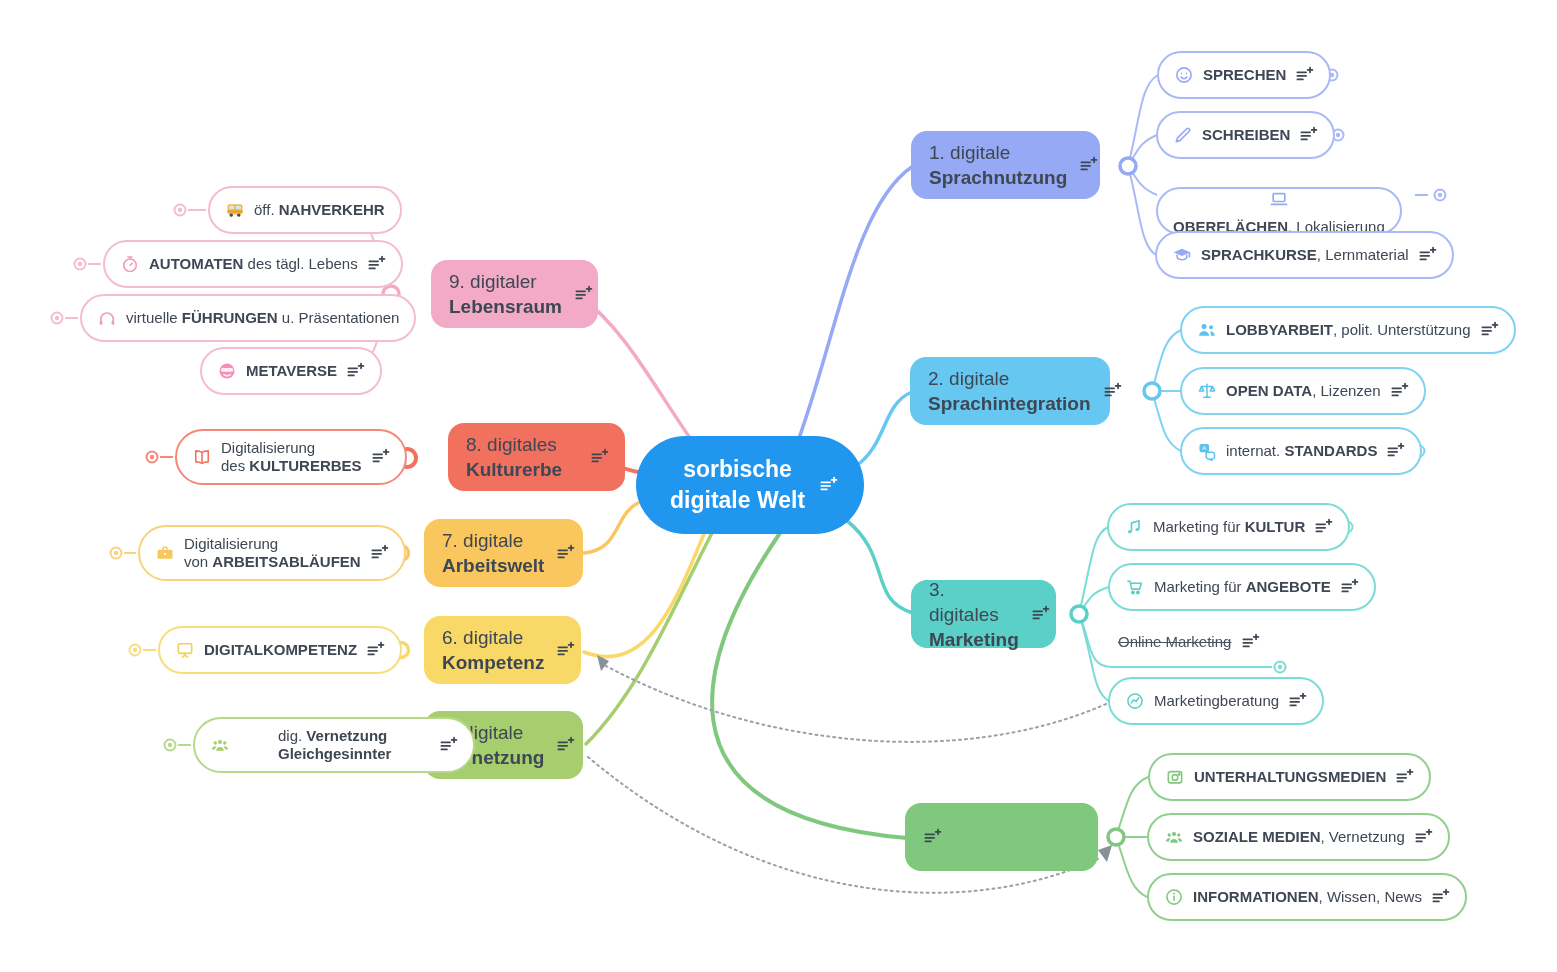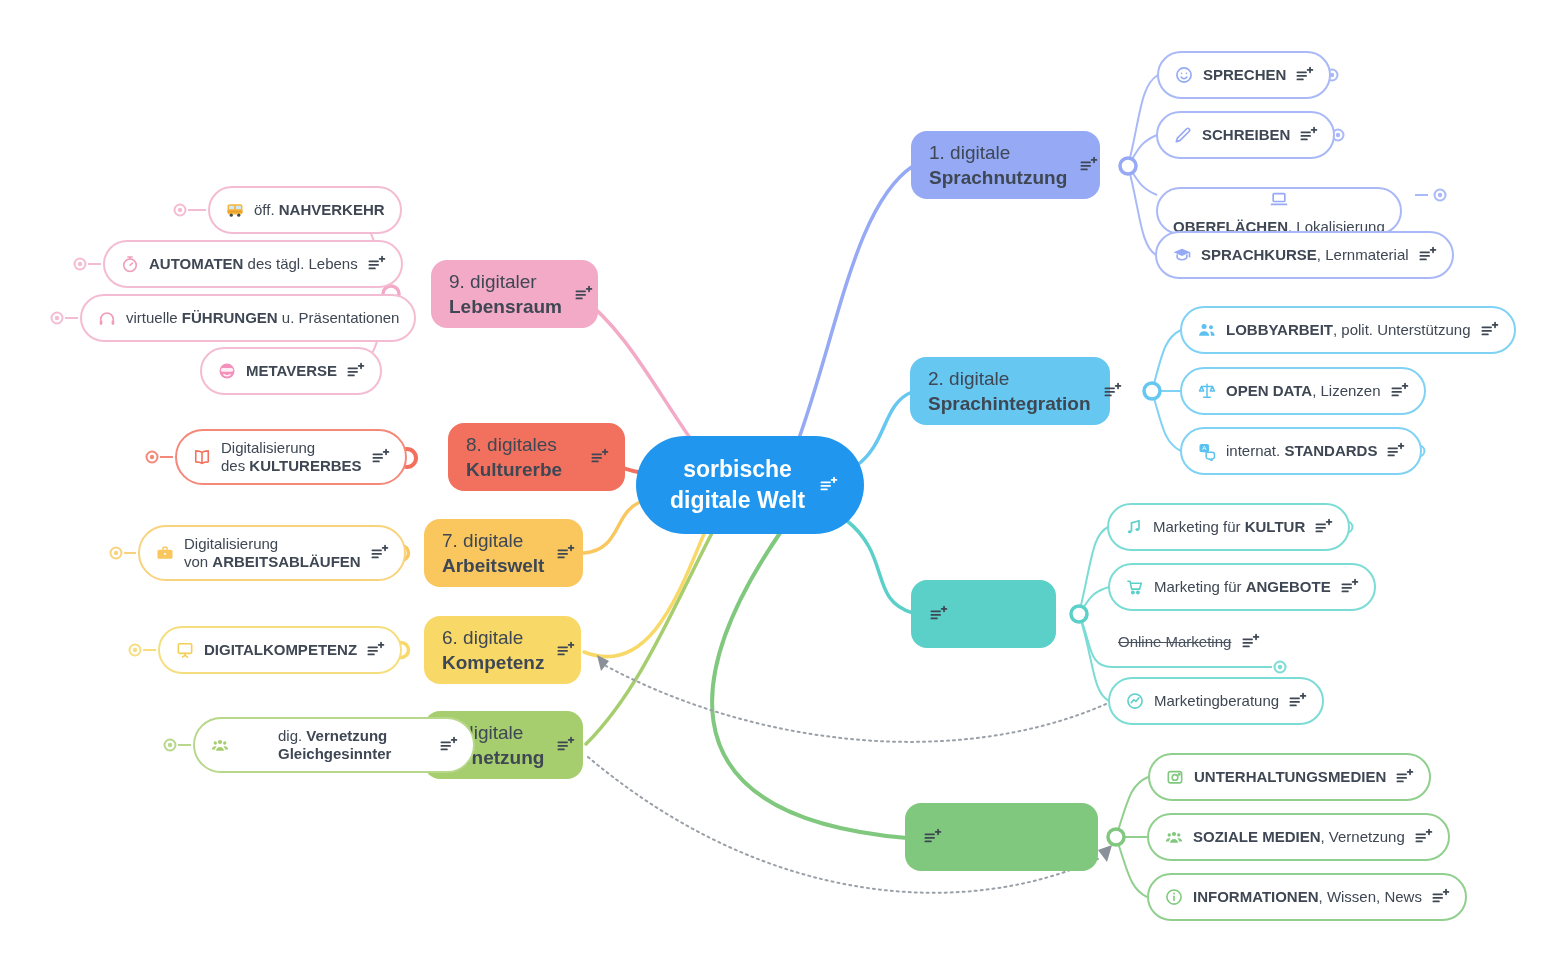--- a/index.html
+++ b/index.html
@@ -243,20 +243,24 @@
     </div>
   <span class="note">
       <svg viewBox="0 0 24 24" fill="none" stroke="currentColor" stroke-width="2.2" stroke-linecap="round">
         <path d="M3 8h11M3 12.5h11M3 17h7"></path>
         <path d="M16 5h6M19 2v6"></path>
       </svg>
     </span>
 </div>
 
 <div class="node branch bg3" style="left:911px;top:580px;width:145px;">
+  <div class="btxt">
+      <div>3. digitales</div>
+  <div><span></span><b>Marketing</b></div>
+    </div>
   <span class="note">
       <svg viewBox="0 0 24 24" fill="none" stroke="currentColor" stroke-width="2.2" stroke-linecap="round">
         <path d="M3 8h11M3 12.5h11M3 17h7"></path>
         <path d="M16 5h6M19 2v6"></path>
       </svg>
     </span>
 </div>
 
 <div class="node branch bg4" style="left:905px;top:803px;width:193px;">
   <span class="note">

